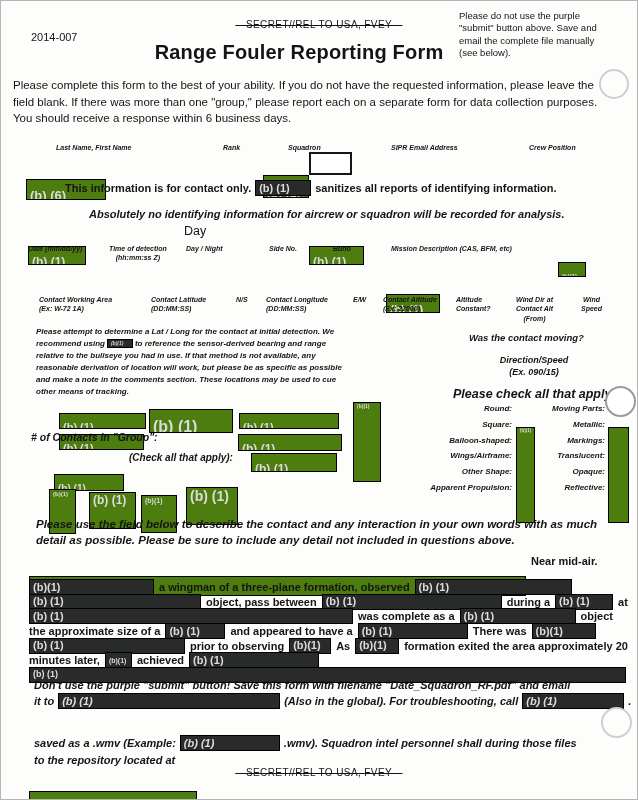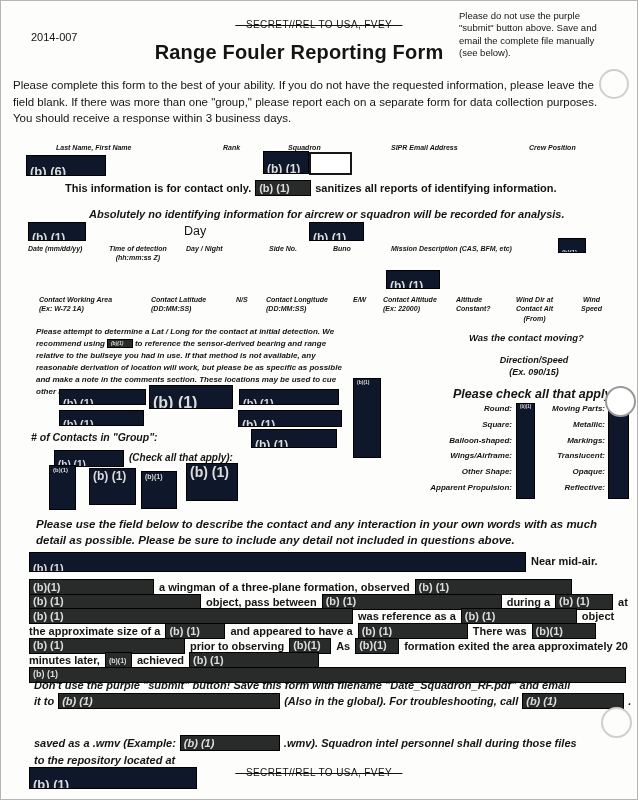--- a/index.html
+++ b/index.html
@@ -4,23 +4,23 @@
 <style>
   html,body { margin:0; padding:0; background:#e9e9e9; }
   .page {
     position:relative; width:638px; height:800px; margin:0 auto;
     background:#fdfdfc; border:1px solid #b5b5b5; box-sizing:border-box;
     font-family:"Liberation Sans", sans-serif; color:#141414; overflow:hidden;
   }
   .abs { position:absolute; }
   .strike { text-decoration:line-through; }
   .redact {
-    background:#0f172a; color:#dcdcdc; font-weight:700; border:1px solid #000;
+    background:#4d7c0f; color:#dcdcdc; font-weight:700; border:1px solid #000;
     display:flex; align-items:center; padding:12px 2px 0 3px; box-sizing:border-box;
-    line-height:1; white-space:nowrap; overflow:hidden;
+    line-height:1; white-space:nowrap; overflow:hidden;margin-top:24px;
   }
   .rtop { align-items:flex-start; padding-top:1px; }
   .rseg {
     display:inline-flex; align-items:center; background:#282b2a; color:#dcdcdc;
     font-weight:700; border:1px solid #000; box-sizing:border-box; height:16px;
     padding:0 2px 0 3px; font-size:11px; line-height:1; flex:none; overflow:hidden;
   }
   .wbox { background:#fff; border:2px solid #161616; box-sizing:border-box; }
   .banner { width:100%; text-align:center; font-size:10px; letter-spacing:.4px; }
   .title { width:100%; text-align:center; font-size:20px; font-weight:600; letter-spacing:.2px; }
@@ -43,21 +43,21 @@
 <body>
 
 <div class="page">
 
   <div class="abs banner strike" style="top:18px; left:0;">—SECRET//REL TO USA, FVEY—</div>
   <div class="abs" style="top:30px; left:30px; font-size:11px;">2014-007</div>
   <div class="abs title" style="top:40px; left:-20px;">Range Fouler Reporting Form</div>
   <div class="abs smallnote" style="top:9px; left:458px; width:152px;">Please do not use the purple "submit" button above.  Save and email the complete file manually (see below).</div>
   <div class="abs ring" style="top:68px; left:598px; width:26px; height:26px;"></div>
 
-  <div class="abs body-text" style="top:76px; left:12px; width:602px;">Please complete this form to the best of your ability.  If you do not have the requested information, please leave the field blank.   If there was more than one "group," please report each on a separate form for data collection purposes.  You should receive a response within 3 business days.</div>
+  <div class="abs body-text" style="top:76px; left:12px; width:602px;">Please complete this form to the best of your ability.  If you do not have the requested information, please leave the field blank.   If there was more than one "group," please report each on a separate form for data collection purposes.  You should receive a response within 6 business days.</div>
 
   <div class="abs flabel" style="top:142px; left:55px;">Last Name, First Name</div>
   <div class="abs flabel" style="top:142px; left:222px;">Rank</div>
   <div class="abs flabel" style="top:142px; left:287px;">Squadron</div>
   <div class="abs flabel" style="top:142px; left:390px;">SIPR Email Address</div>
   <div class="abs flabel" style="top:142px; left:528px;">Crew Position</div>
 
   <div class="abs redact" style="top:154px; left:25px; width:80px; height:21px; font-size:13px;">(b) (6)</div>
   <div class="abs redact" style="top:150px; left:262px; width:46px; height:23px; font-size:12px;">(b) (1)</div>
   <div class="abs wbox" style="top:151px; left:308px; width:43px; height:23px;"></div>
@@ -160,21 +160,21 @@
       <div class="nrow">
         <span class="rseg" style="width: 172px;">(b) (1)</span>
         <span>object, pass between</span>
         <span class="rseg" style="width: 180px;">(b) (1)</span>
         <span>during a</span>
         <span class="rseg" style="width: 58px;">(b) (1)</span>
         <span>at</span>
       </div>
       <div class="nrow">
         <span class="rseg" style="width: 324px;">(b) (1)</span>
-        <span>was reference as a</span>
+        <span>was complete as a</span>
         <span class="rseg" style="width: 116px;">(b) (1)</span>
         <span>object</span>
       </div>
       <div class="nrow">
         <span>the approximate size of a</span>
         <span class="rseg" style="width: 60px;">(b) (1)</span>
         <span>and appeared to have a</span>
         <span class="rseg" style="width: 110px;">(b) (1)</span>
         <span>There was</span>
         <span class="rseg" style="width: 64px;">(b)(1)</span>

